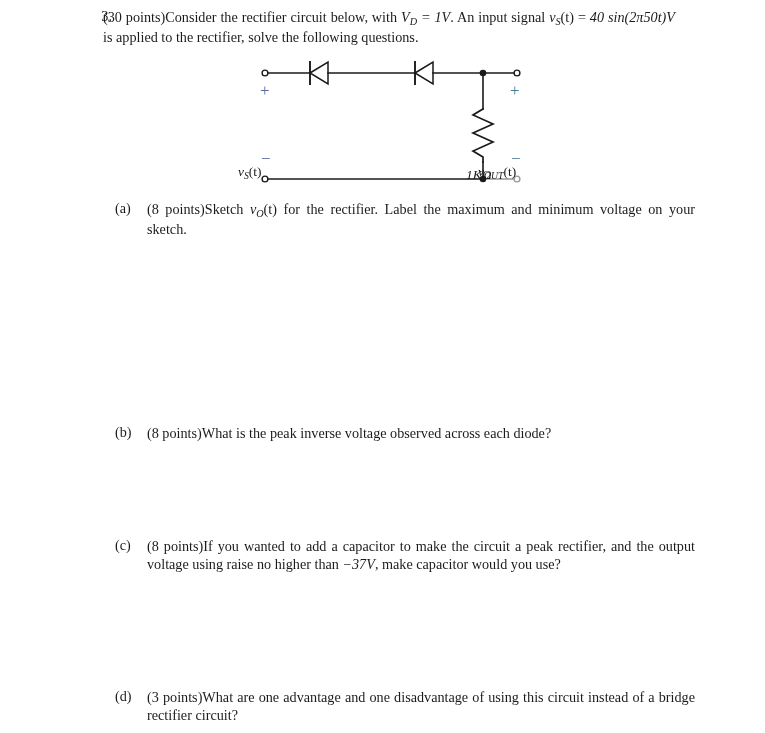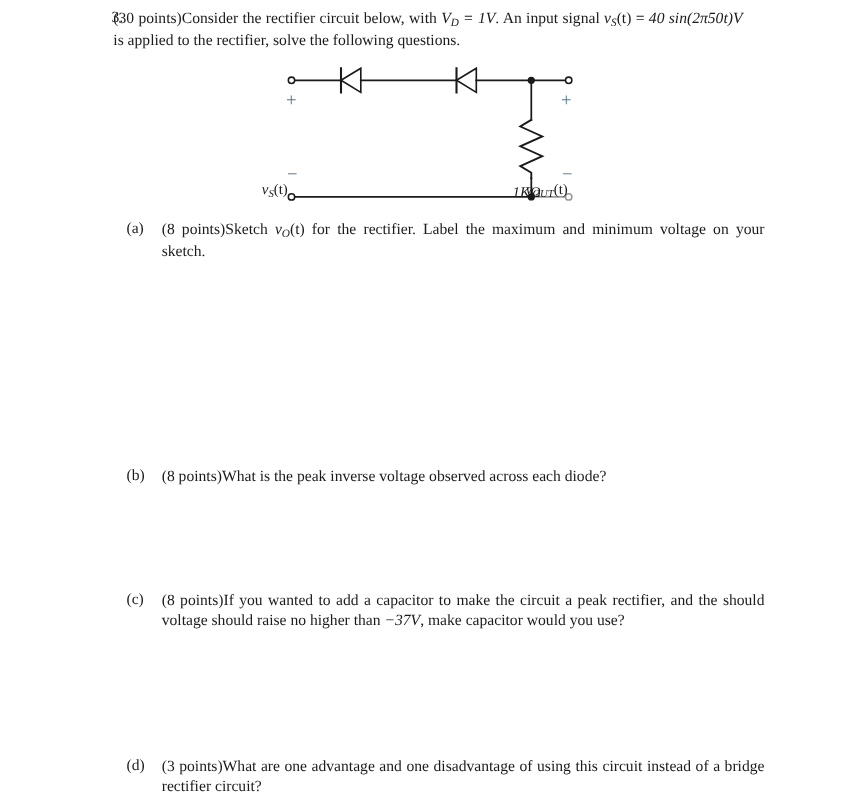--- a/index.html
+++ b/index.html
@@ -186,21 +186,21 @@
   <div class="part" id="partB">
     <span class="tag">(b)</span>
     <div class="ptext qtext">
       <span>(8 points)</span><span>What is the peak inverse voltage observed across each diode?</span>
     </div>
   </div>
 
   <div class="part" id="partC">
     <span class="tag">(c)</span>
     <div class="ptext qtext">
-      <span>(8 points)</span><span>If you wanted to add a capacitor to make the circuit a peak rectifier, and the should voltage should raise no higher than </span><span class="mathi">−37V</span><span>, make capacitor would you use?</span>
+      <span>(8 points)</span><span>If you wanted to add a capacitor to make the circuit a peak rectifier, and the output voltage using raise no higher than </span><span class="mathi">−37V</span><span>, make capacitor would you use?</span>
     </div>
   </div>
 
   <div class="part" id="partD">
     <span class="tag">(d)</span>
     <div class="ptext qtext">
       <span>(3 points)</span><span>What are one advantage and one disadvantage of using this circuit instead of a bridge rectifier circuit?</span>
     </div>
   </div>
 

